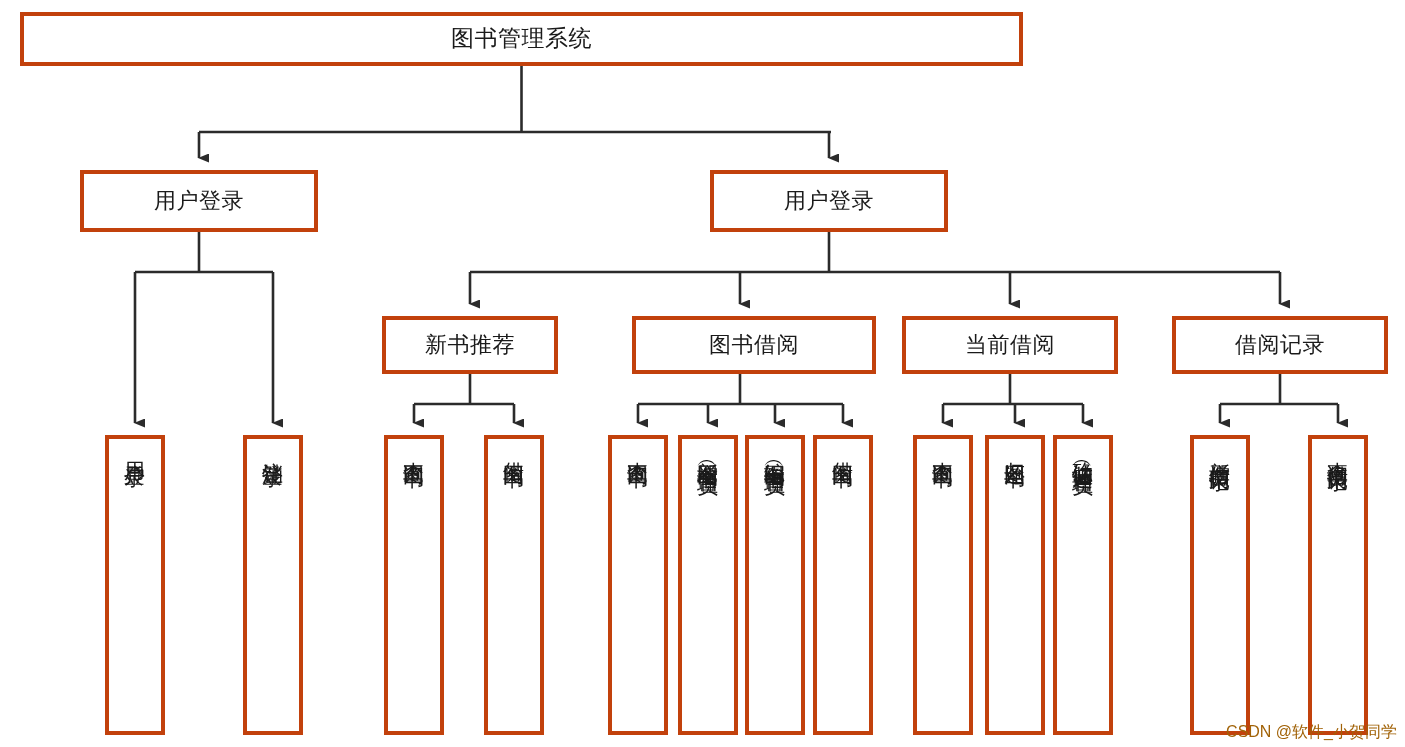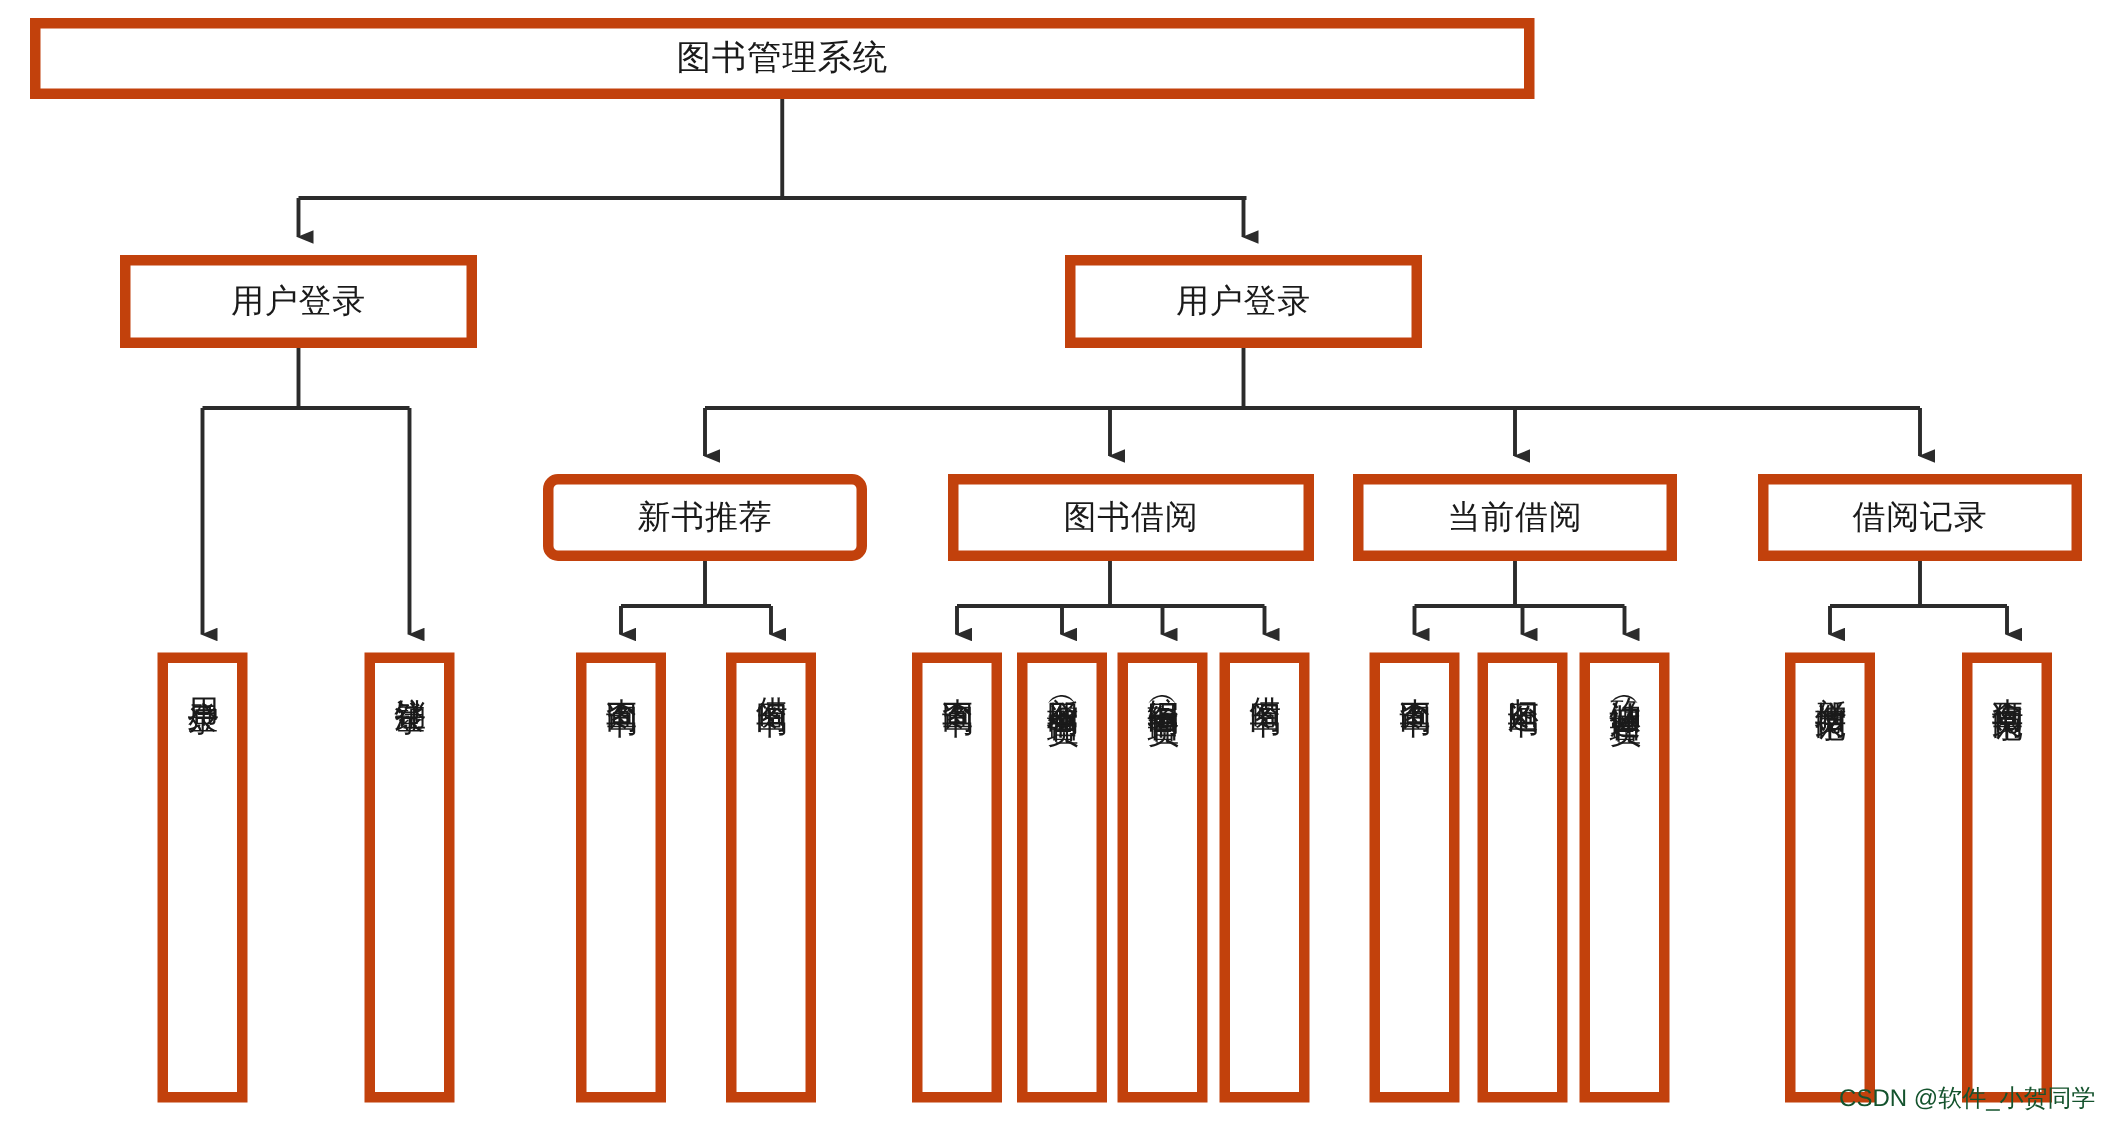--- a/index.html
+++ b/index.html
@@ -23,21 +23,21 @@
     left: 0;
     top: 0;
     width: 1405px;
     height: 747px;
     pointer-events: none;
   }
   .node {
     position: absolute;
     box-sizing: border-box;
     background: #ffffff;
-    border: 7px solid #c2410c;
+    border: 4px solid #c2410c;
     display: flex;
     align-items: center;
     justify-content: center;
     color: #1a1a1a;
     z-index: 3;
   }
   .node .label {
     display: block;
     line-height: 1.18;
     white-space: nowrap;
@@ -60,21 +60,21 @@
     font-size: 21px;
     letter-spacing: 2px;
     line-height: 1;
     white-space: nowrap;
   }
   #watermark {
     position: absolute;
     right: 8px;
     bottom: 4px;
     font-size: 16px;
-    color: #14532d;
+    color: #a16207;
     z-index: 8;
     white-space: nowrap;
     user-select: none;
   }
 </style>
 </head>
 <body>
 
 <div id="diagram-root">
 
@@ -132,21 +132,21 @@
     <span class="label">图书管理系统</span>
   </div>
 
   <div class="node horiz" style="left:80px; top:170px; width:238px; height:62px;">
     <span class="label">用户登录</span>
   </div>
   <div class="node horiz" style="left:710px; top:170px; width:238px; height:62px;">
     <span class="label">用户登录</span>
   </div>
 
-  <div class="node horiz" style="left:362px; top:316px; width:216px; height:58px;border-radius:10px;">
+  <div class="node horiz" style="left:382px; top:316px; width:176px; height:58px;">
     <span class="label">新书推荐</span>
   </div>
   <div class="node horiz" style="left:632px; top:316px; width:244px; height:58px;">
     <span class="label">图书借阅</span>
   </div>
   <div class="node horiz" style="left:1172px; top:316px; width:216px; height:58px;">
     <span class="label">借阅记录</span>
   </div>
   <div class="node horiz" style="left:902px; top:316px; width:216px; height:58px;">
     <span class="label">当前借阅</span>

